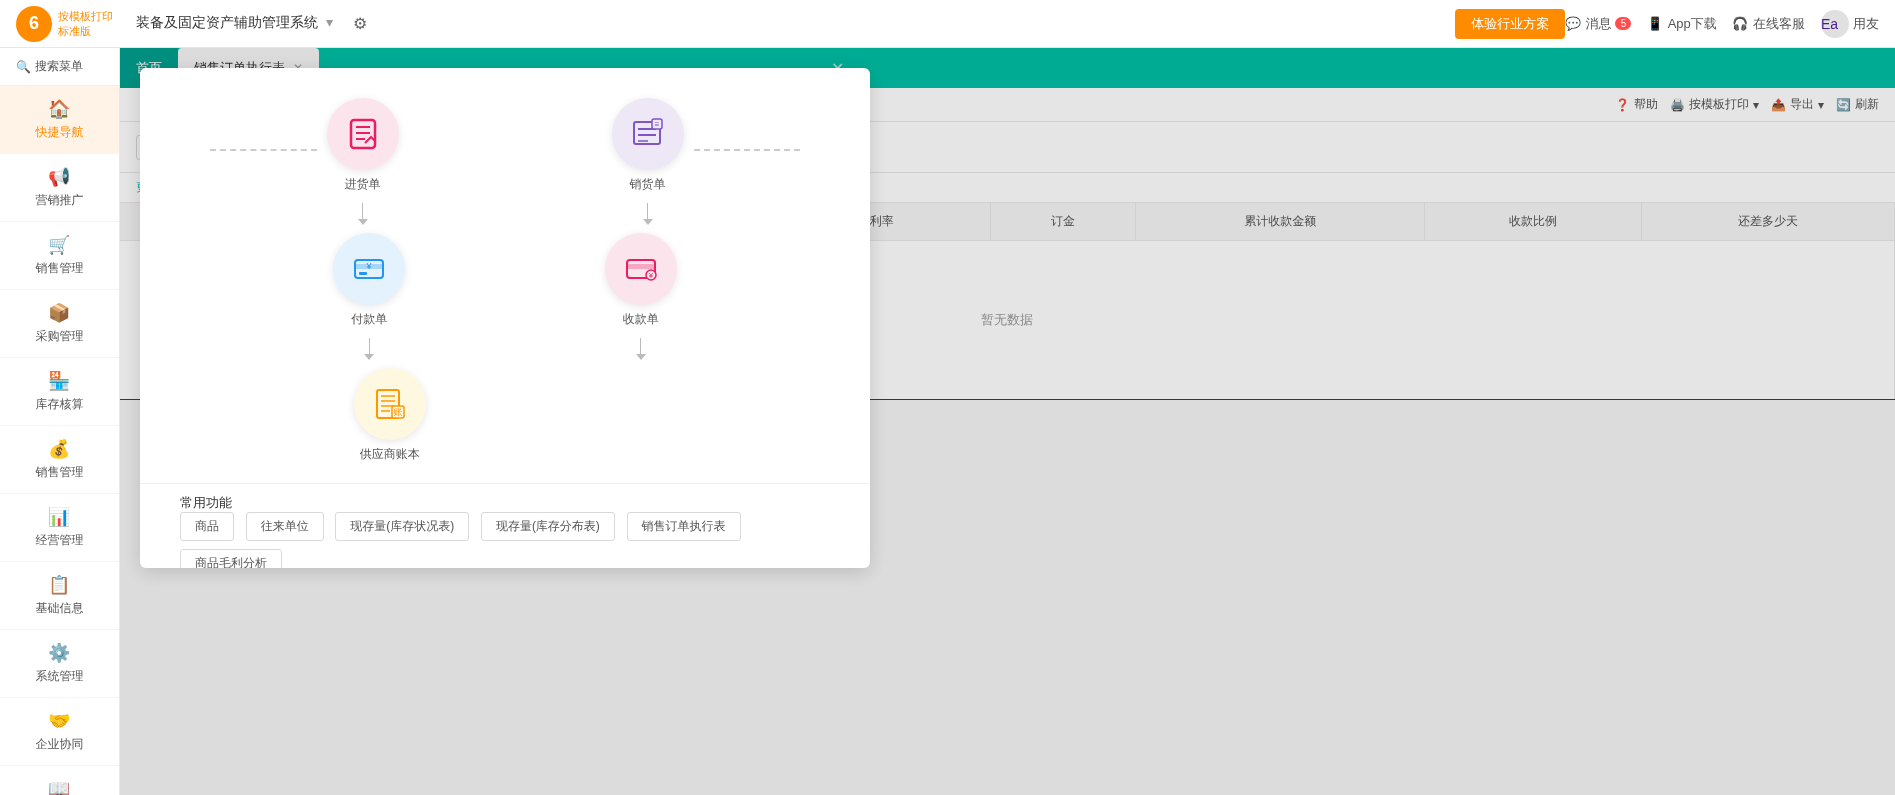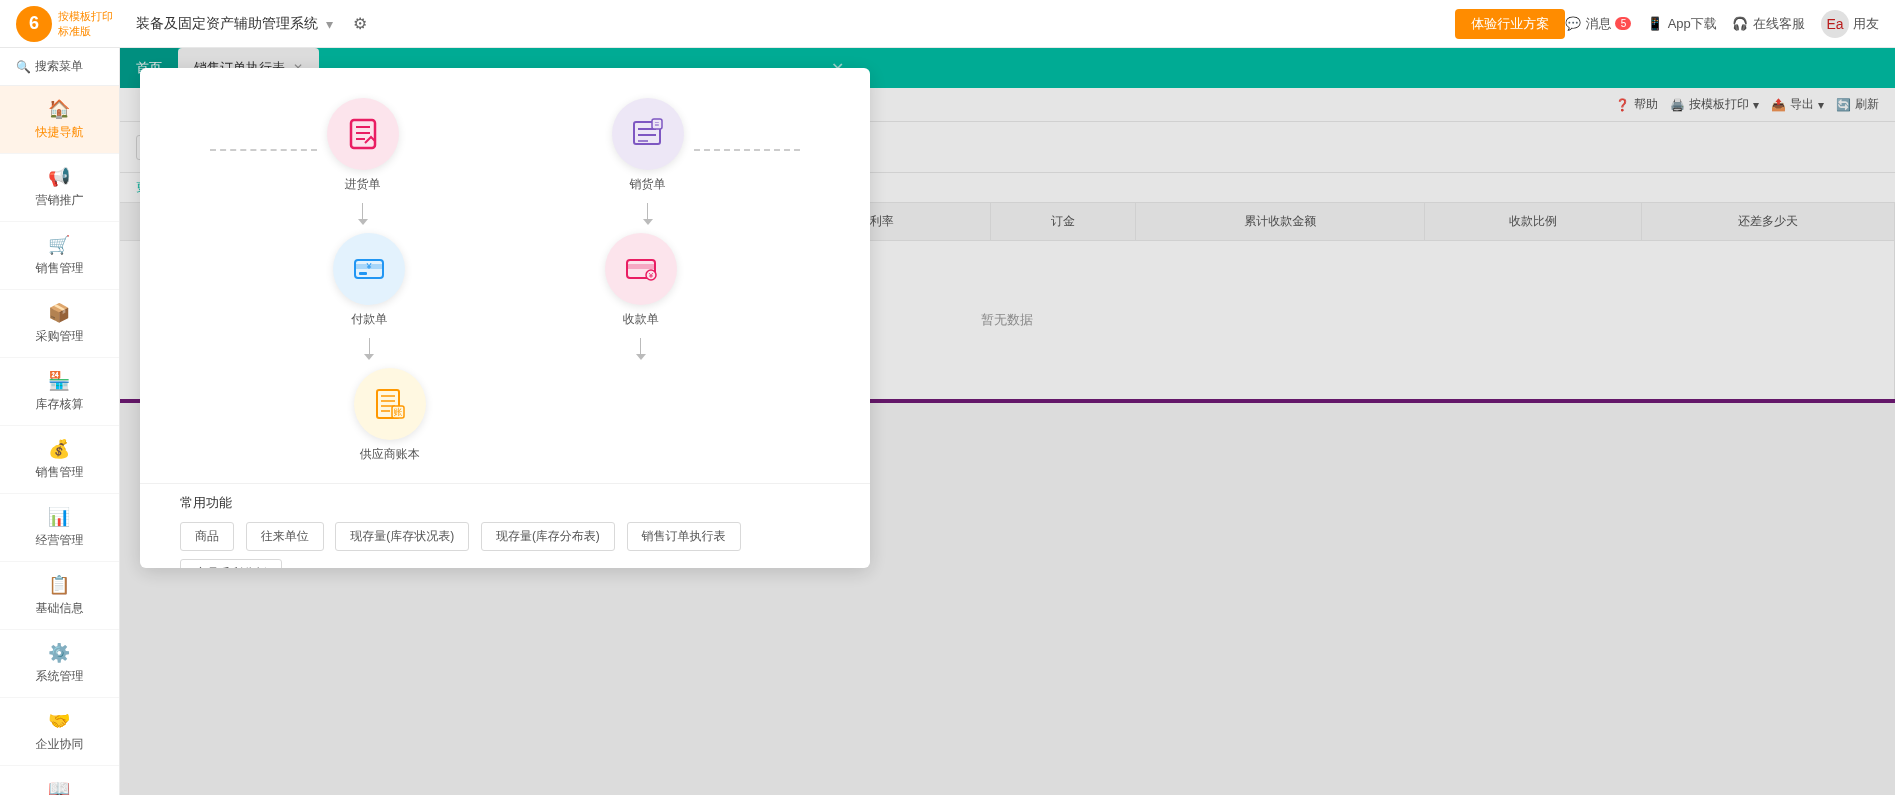--- a/index.html
+++ b/index.html
@@ -34,21 +34,21 @@
       align-items: center;
       justify-content: center;
       color: white;
       font-size: 18px;
       font-weight: bold;
       margin-right: 6px;
     }
     .logo-text { font-size: 11px; color: #ff8c00; line-height: 1.3; }
     .header-title {
       display: flex;
-      align-items: center;
+      align-items: flex-start;
       flex: 1;
       font-size: 14px;
       color: #333;
       font-weight: 500;
     }
     .header-title span { margin-right: 8px; }
     .header-dropdown { color: #999; cursor: pointer; }
     .header-settings { color: #666; cursor: pointer; margin-left: 12px; font-size: 16px; }
     .trial-btn {
       background: #ff8c00;
@@ -83,22 +83,22 @@
       min-width: 16px;
       text-align: center;
     }
     .user-avatar {
       width: 28px;
       height: 28px;
       background: #e0e0e0;
       border-radius: 50%;
       display: flex;
       align-items: center;
-      justify-content: center;
-      color: #b91c1c;
+      justify-content: flex-start;
+      color: #4c1d95;
       font-size: 14px;
     }
 
     
     .main-layout {
       display: flex;
       margin-top: 48px;
       height: calc(100vh - 48px);
     }
 
@@ -281,21 +281,21 @@
       text-align: center;
       border-bottom: 1px solid #e8e8e8;
       border-right: 1px solid #e8e8e8;
       color: #555;
       font-weight: 500;
       white-space: nowrap;
     }
     .data-table td {
       padding: 10px 24px;
       text-align: center;
-      border-bottom: 4px solid #701a75;
+      border-bottom: 1px solid #701a75;
       border-right: 1px solid #e8e8e8;
       color: #555;
     }
     .empty-state {
       text-align: center;
       padding: 60px 0;
       color: #999;
       font-size: 13px;
     }
 
@@ -349,21 +349,20 @@
     }
 
     
     .common-functions {
       padding: 10px 40px 20px;
       border-top: 1px solid #f0f0f0;
     }
     .common-title {
       font-size: 13px;
       color: #333;
-      margin-bottom: 10px;
       font-weight: 500;
     }
     .func-btn {
       display: inline-block;
       padding: 5px 14px;
       border: 1px solid #d9d9d9;
       border-radius: 3px;
       font-size: 12px;
       color: #555;
       cursor: pointer;

